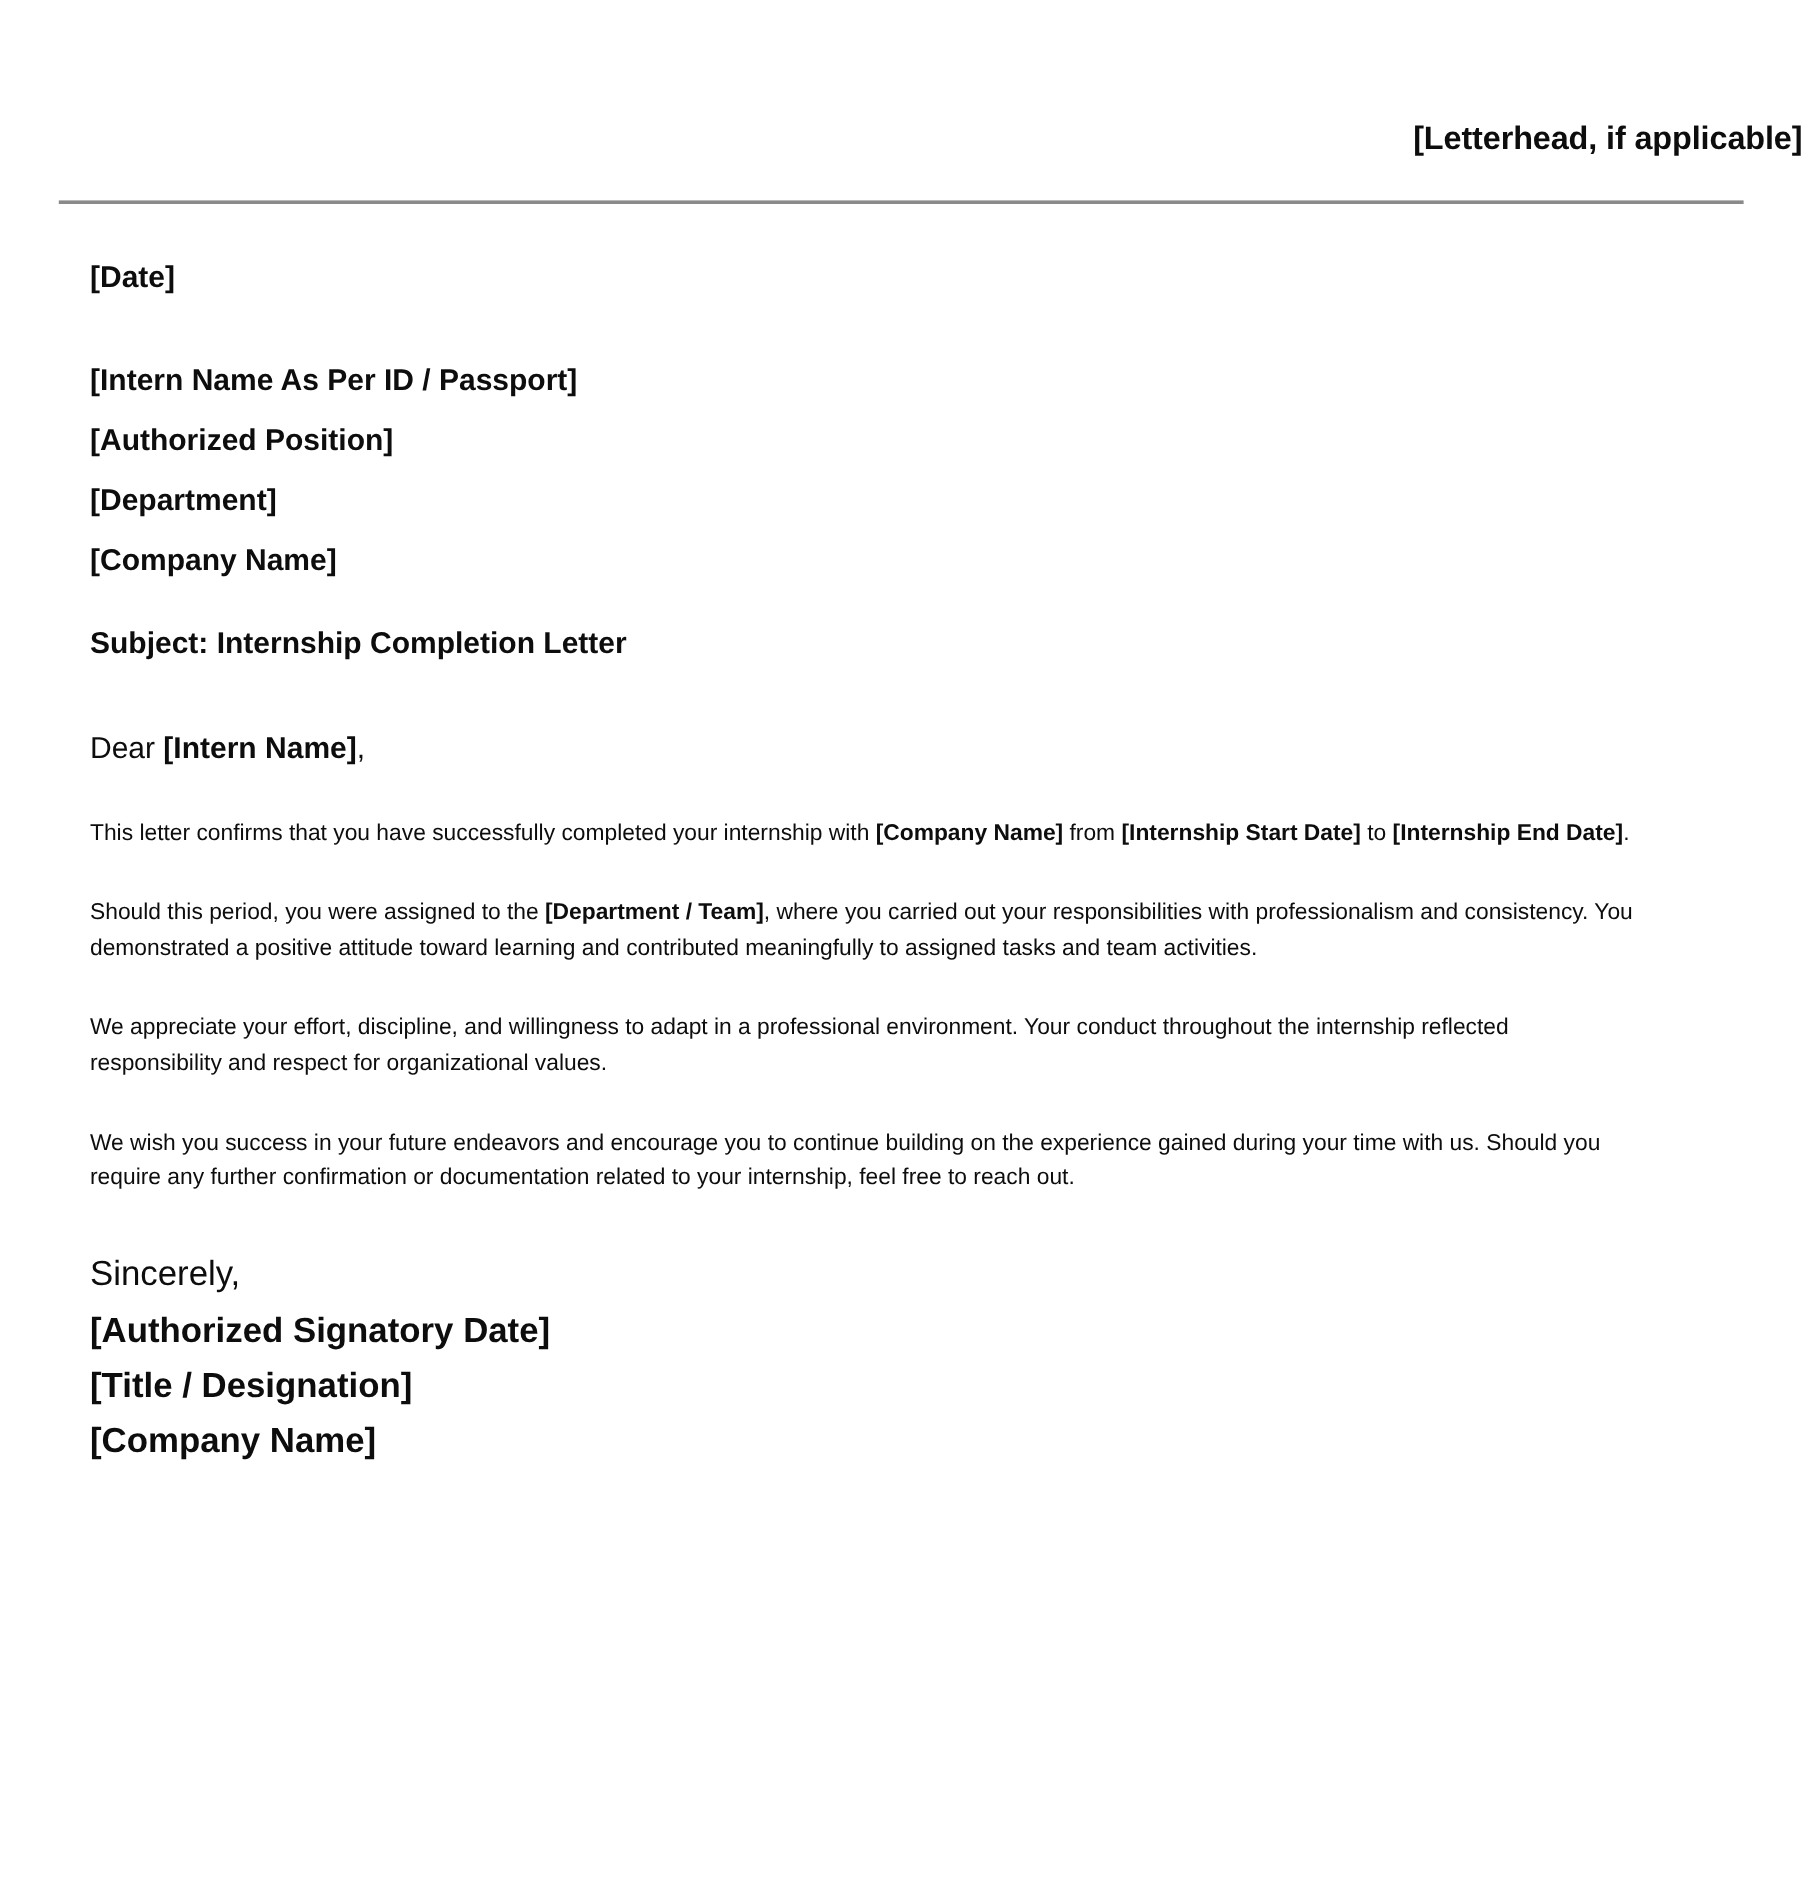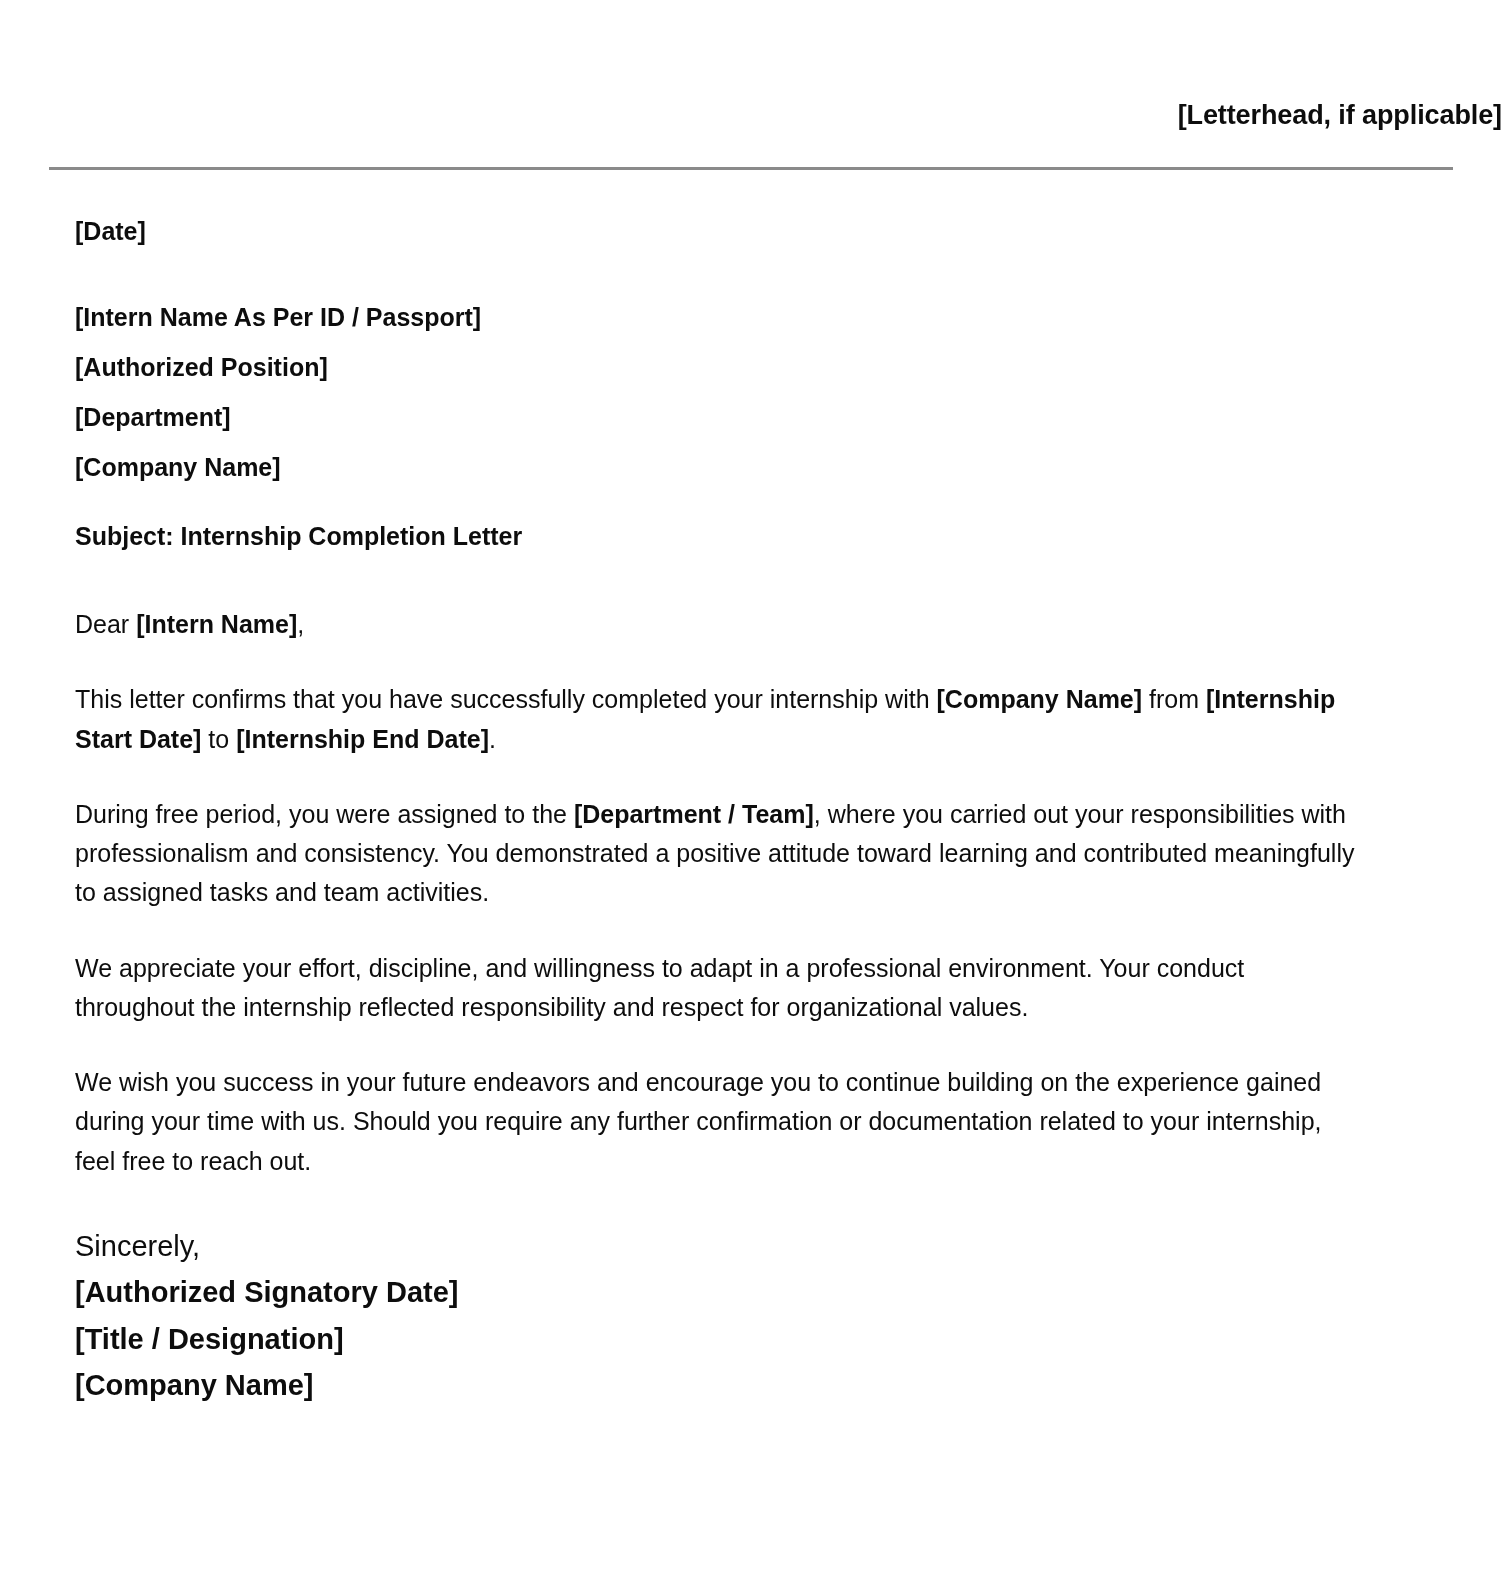--- a/index.html
+++ b/index.html
@@ -72,21 +72,21 @@
   }
 
   .salutation {
     font-weight: 400;
     font-size: 25px;
     padding-top: 49px;
   }
 
   .para {
     font-weight: 400;
-    font-size: 25px;
+    font-size: 19px;
     line-height: 1.57;
     padding-top: 36px;
     max-width: 1290px;
   }
 
   b, strong, .b {
     font-weight: 700;
   }
 
   
@@ -123,21 +123,21 @@
     </div>
 
     <div class="subject">Subject: Internship Completion Letter</div>
 
     <div class="salutation">
       <span>Dear </span><span class="b">[Intern Name]</span><span>,</span>
     </div>
 
     <div id="paragraphs">
         <div class="para"><span>This letter confirms that you have successfully completed your internship with </span><span class="b">[Company Name]</span><span> from </span><span class="b">[Internship Start Date]</span><span> to </span><span class="b">[Internship End Date]</span><span>.</span></div>
-        <div class="para"><span>During free period, you were assigned to the </span><span class="b">[Department / Team]</span><span>, where you carried out your responsibilities with professionalism and consistency. You demonstrated a positive attitude toward learning and contributed meaningfully to assigned tasks and team activities.</span></div>
+        <div class="para"><span>Should this period, you were assigned to the </span><span class="b">[Department / Team]</span><span>, where you carried out your responsibilities with professionalism and consistency. You demonstrated a positive attitude toward learning and contributed meaningfully to assigned tasks and team activities.</span></div>
         <div class="para"><span>We appreciate your effort, discipline, and willingness to adapt in a professional environment. Your conduct throughout the internship reflected responsibility and respect for organizational values.</span></div>
         <div class="para"><span>We wish you success in your future endeavors and encourage you to continue building on the experience gained during your time with us. Should you require any further confirmation or documentation related to your internship, feel free to reach out.</span></div>
       </div>
 
     <div class="signature">
       <div class="sig-closing">Sincerely,</div>
       <div class="sig-line">[Authorized Signatory Date]</div>
       <div class="sig-line">[Title / Designation]</div>
       <div class="sig-line">[Company Name]</div>
     </div>

